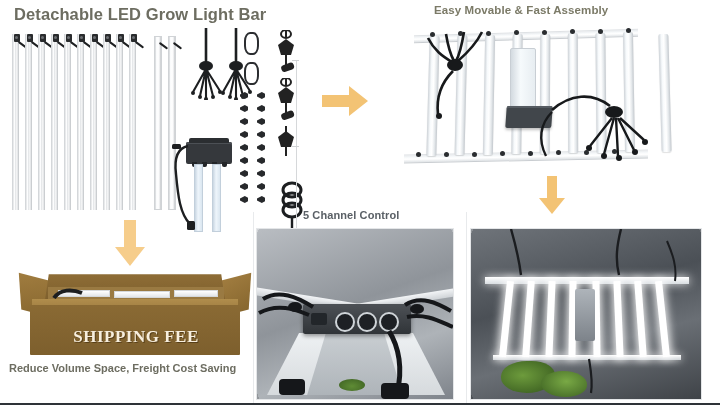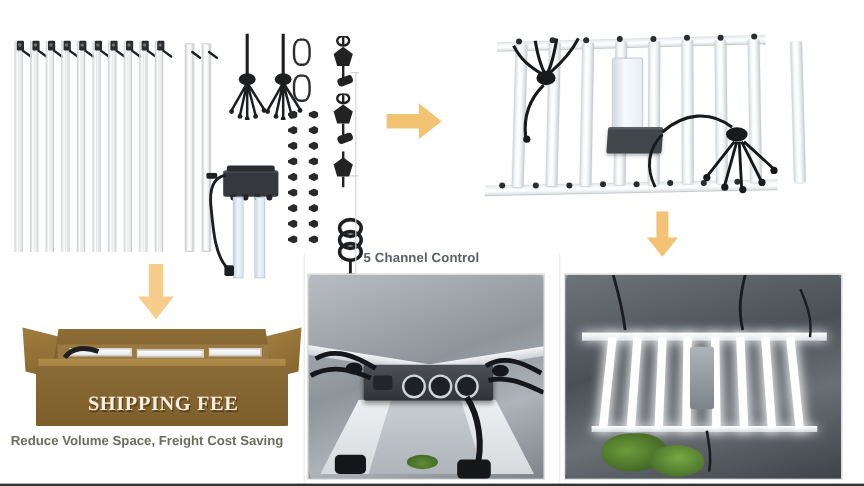--- a/index.html
+++ b/index.html
@@ -91,20 +91,22 @@
      linear-gradient(118deg,rgba(255,255,255,.34) 0 2px,transparent 2px 13px),
      linear-gradient(-128deg,rgba(255,255,255,.26) 0 2px,transparent 2px 17px),
      linear-gradient(72deg,rgba(0,0,0,.16) 0 2px,transparent 2px 21px),
      linear-gradient(160deg,#b9bdc2,#8f949a 45%,#aeb3b8 70%,#7e838a);}
 </style>
 </head>
 <body>
 
 <div id="stage">
 
+  <div class="heading" id="h-detachable">Detachable LED Grow Light Bar</div>
+  <div class="heading" id="h-easy">Easy Movable &amp; Fast Assembly</div>
   <div class="heading" id="h-3ch">5 Channel Control</div>
   <div id="cap-reduce">Reduce Volume Space, Freight Cost Saving</div>
 
   <svg class="arrow" id="arrow-right-1" viewBox="0 0 46 34">
     <polygon points="0,11 27,11 27,2 46,17 27,32 27,23 0,23" fill="#f3c374"></polygon>
   </svg>
   <svg class="arrow" id="arrow-down-1" viewBox="0 0 34 46">
     <polygon points="11,0 23,0 23,27 32,27 17,46 2,27 11,27" fill="#f6cd8b"></polygon>
   </svg>
   <svg class="arrow" id="arrow-down-2" viewBox="0 0 30 38">

